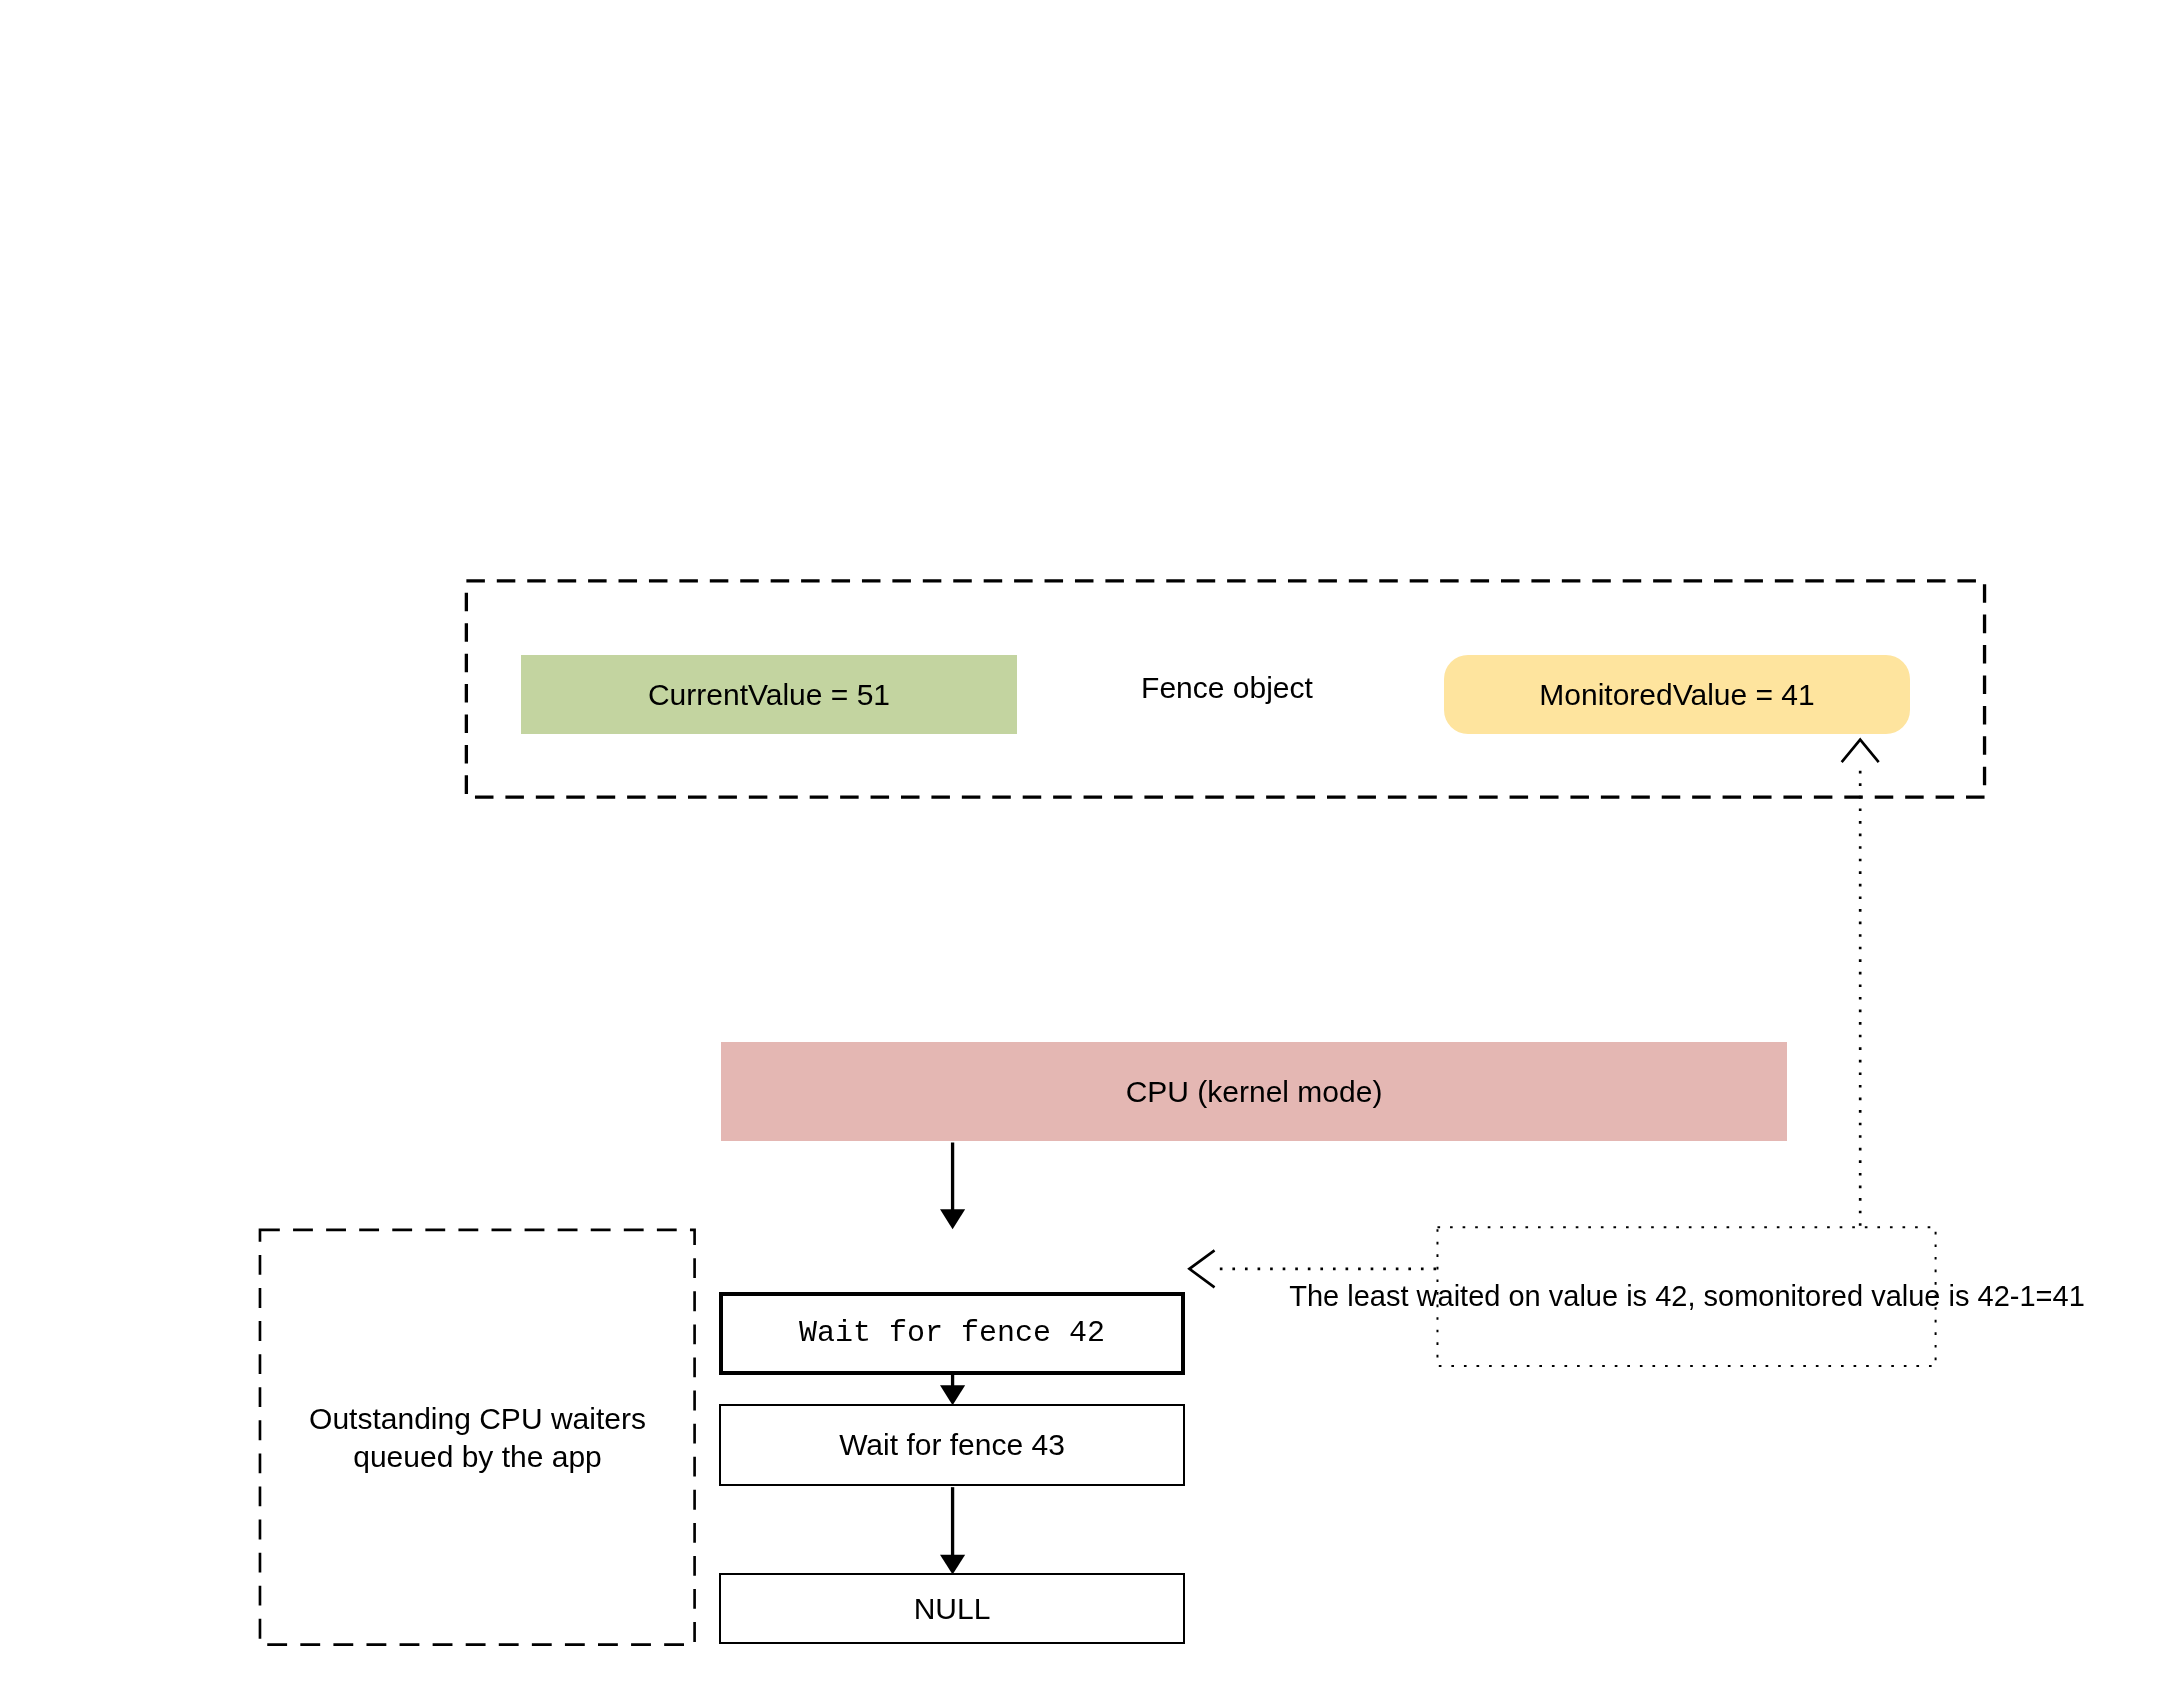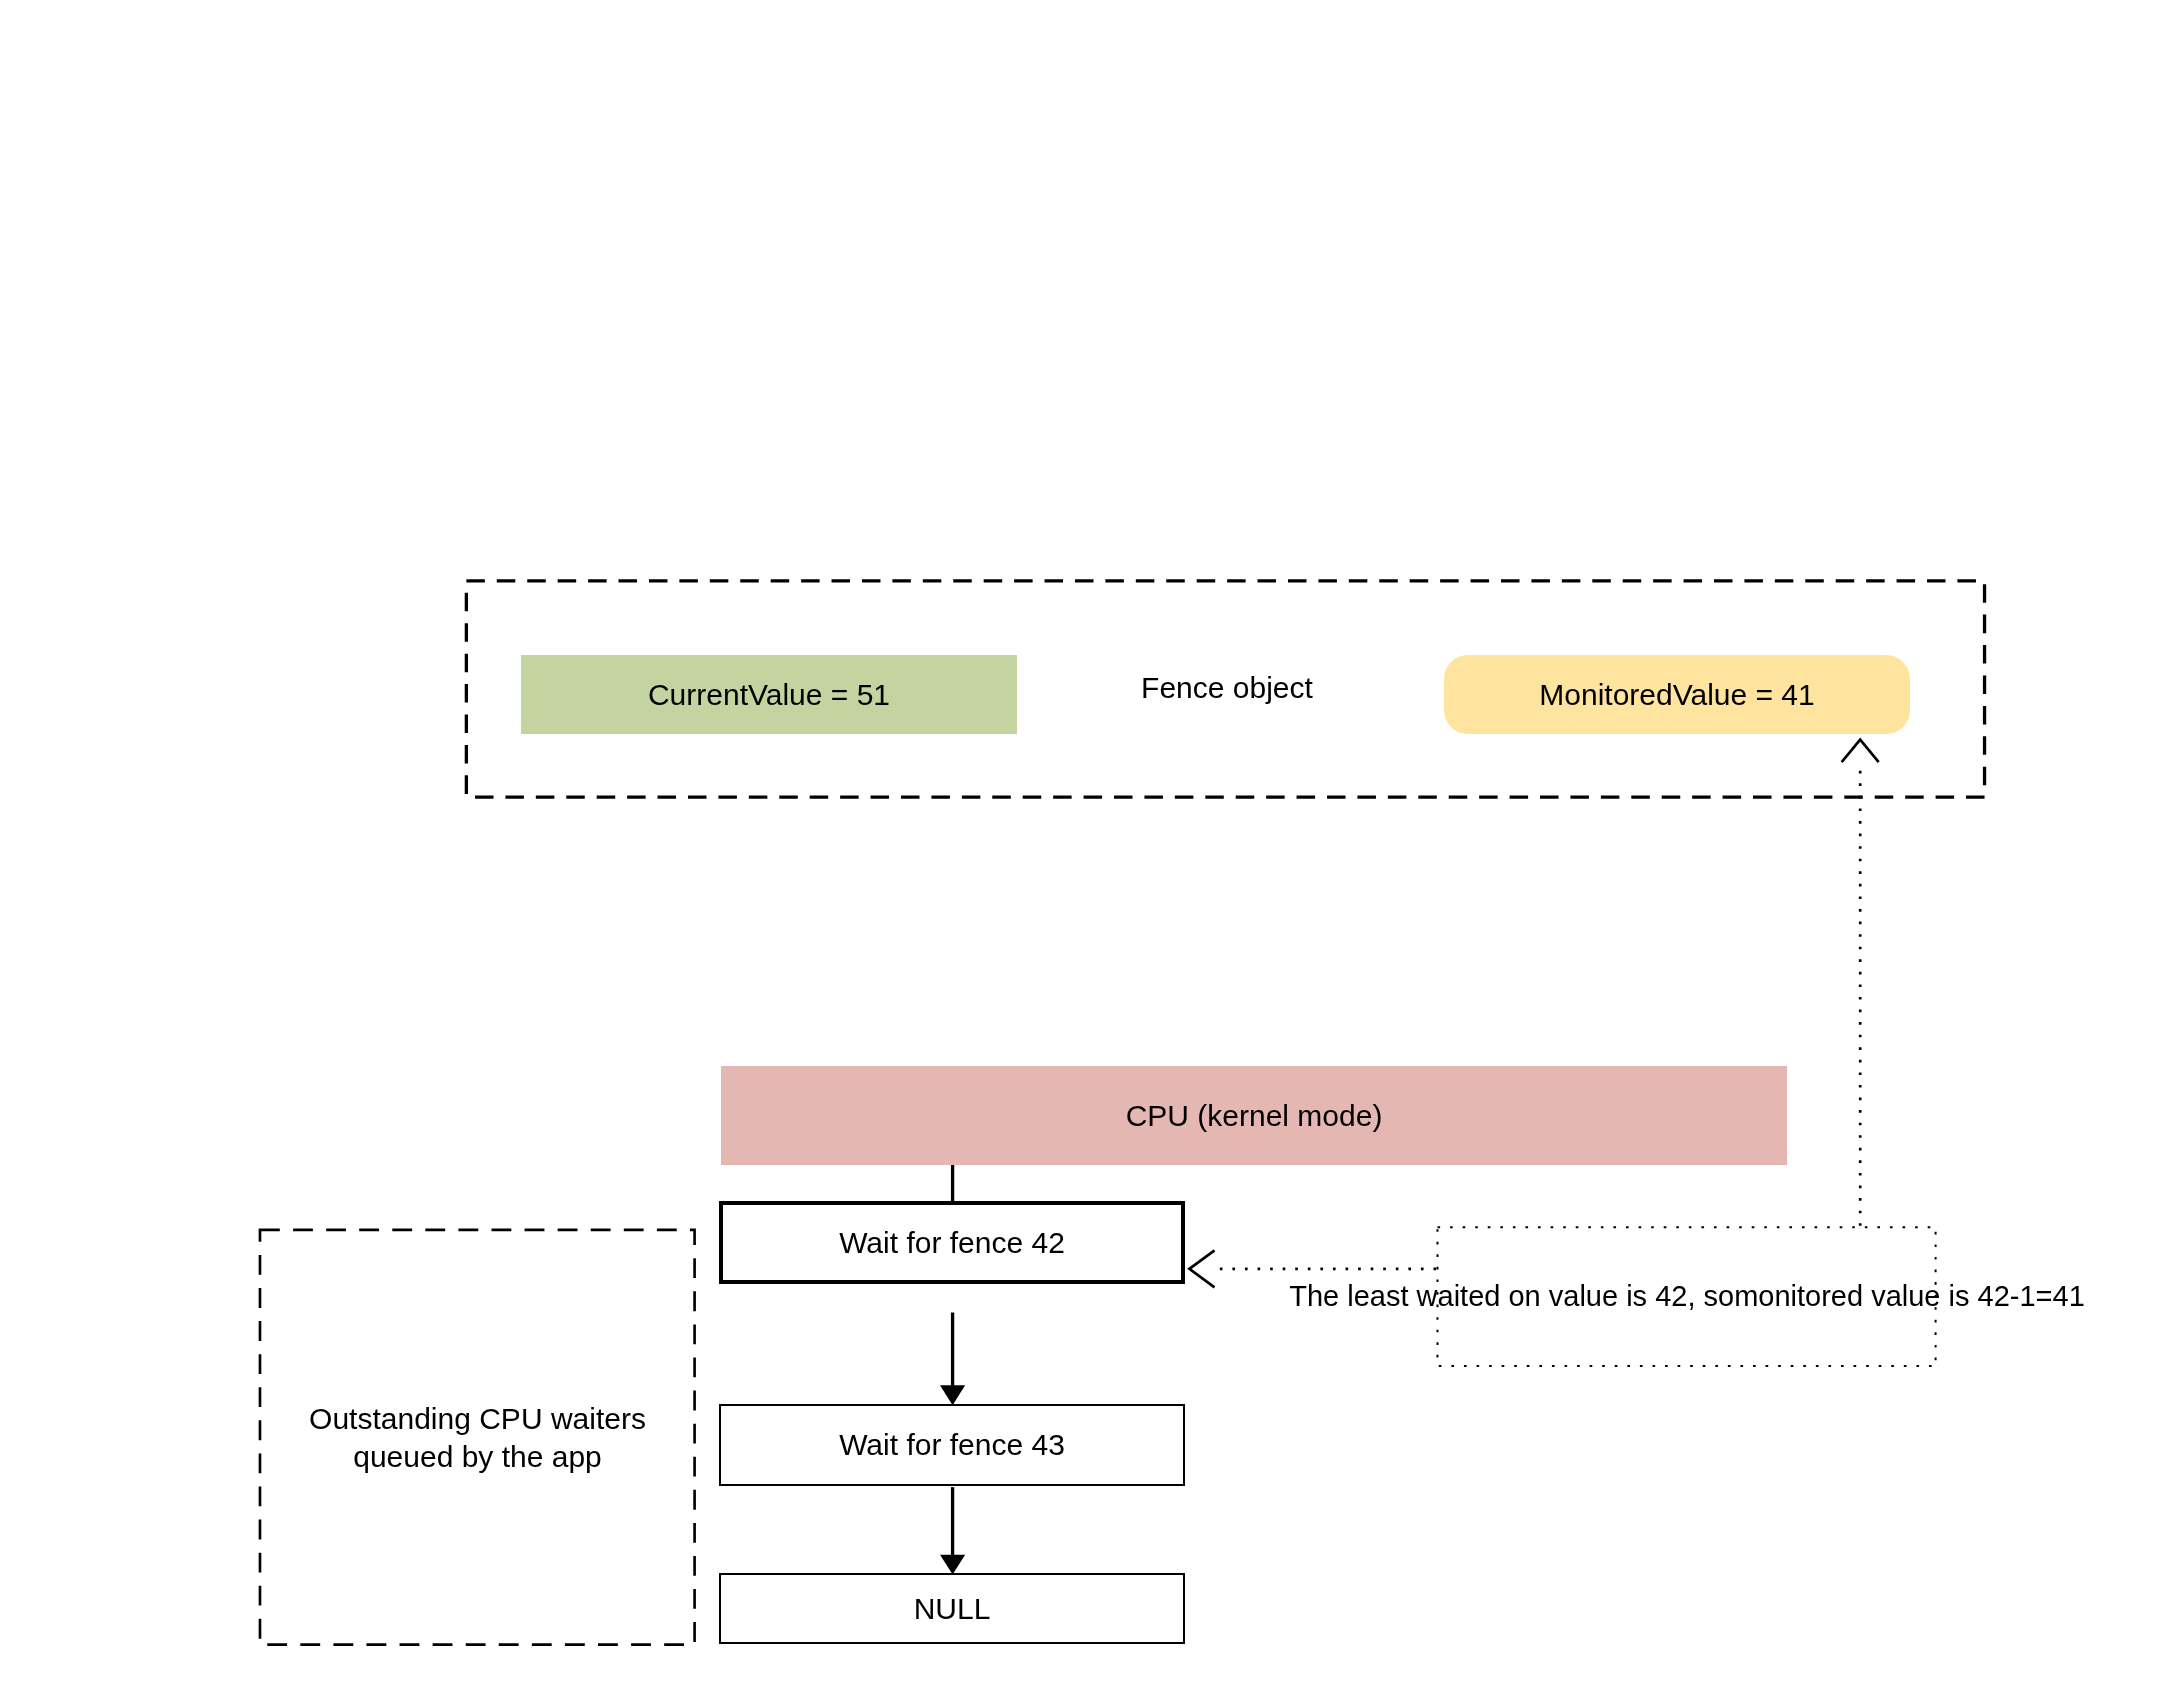--- a/index.html
+++ b/index.html
@@ -85,25 +85,25 @@
   </div>
 
   <div class="abs center label-46" style="left:1078px; top:663px; width:298px; height:50px;">
     <span>Fence object</span>
   </div>
 
   <div class="abs center fill-box label-46" style="left: 1444px; top: 655px; width: 466px; height: 79px; background-color: rgb(254, 228, 158); border-radius: 24px;">
     <span>MonitoredValue = 41</span>
   </div>
 
-  <div class="abs center fill-box label-46" style="left: 721px; top: 1042px; width: 1066px; height: 99px; background-color: rgb(228, 183, 179); margin-top: 24px;">
+  <div class="abs center fill-box label-46" style="left: 721px; top: 1042px; width: 1066px; height: 99px; background-color: rgb(228, 183, 179);">
     <span>CPU (kernel mode)</span>
   </div>
 
-  <div class="abs center outline-box-thick label-46" style="left:719px; top:1201px; width:466px; height:83px;">
+  <div class="abs center outline-box-thick label-46" style="left:719px; top:1292px; width:466px; height:83px;font-family:Liberation Mono, monospace;">
     <span>Wait for fence 42</span>
   </div>
 
   <div class="abs center outline-box label-46" style="left:719px; top:1404px; width:466px; height:82px;">
     <span>Wait for fence 43</span>
   </div>
 
   <div class="abs center outline-box label-46" style="left:719px; top:1573px; width:466px; height:71px;">
     <span>NULL</span>
   </div>

